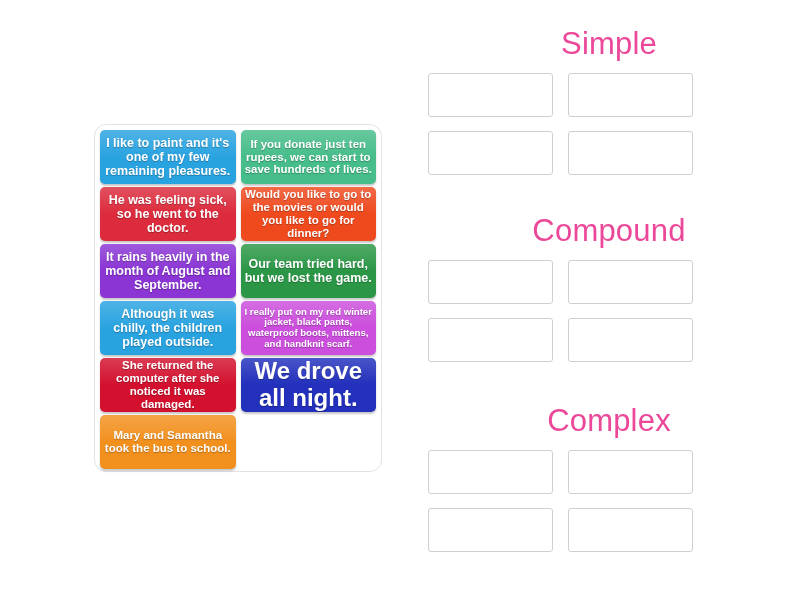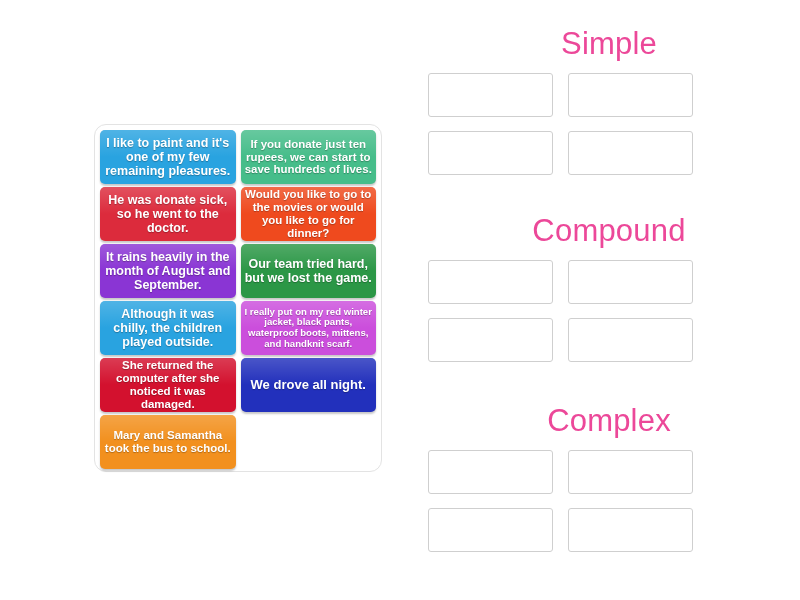--- a/index.html
+++ b/index.html
@@ -63,21 +63,21 @@
     height: 50%;
     background: linear-gradient(to bottom, rgba(255,255,255,0.18), rgba(255,255,255,0));
     pointer-events: none;
     border-radius: 5px 5px 0 0;
   }
   .tile span { position: relative; z-index: 1; display: block; }
 
   .fs-13 { font-size: 12.5px; }
   .fs-12 { font-size: 11.5px; text-align: center; }
   .fs-10 { font-size: 9.6px; }
-  .fs-20 { font-size: 13px; }
+  .fs-20 { font-size: 24px; }
 
   
   #groups-panel {
     position: absolute;
     left: 410px;
     top: 0;
     width: 390px;
     height: 600px;
   }
   .group {
@@ -119,21 +119,21 @@
 
 <div id="tile-tray">
   <div id="tile-grid">
       <div class="tile fs-13" style="background: rgb(41, 163, 224);">
         <span>I like to paint and it's one of my few remaining pleasures.</span>
       </div>
       <div class="tile fs-12" style="background: rgb(70, 189, 138);">
         <span>If you donate just ten rupees, we can start to save hundreds of lives.</span>
       </div>
       <div class="tile fs-13" style="background: rgb(220, 43, 60);">
-        <span>He was donate sick, so he went to the doctor.</span>
+        <span>He was feeling sick, so he went to the doctor.</span>
       </div>
       <div class="tile fs-12" style="background: rgb(239, 74, 30);">
         <span>Would you like to go to the movies or would you like to go for dinner?</span>
       </div>
       <div class="tile fs-13" style="background: rgb(138, 53, 212);">
         <span>It rains heavily in the month of August and September.</span>
       </div>
       <div class="tile fs-13" style="background: rgb(43, 151, 70);">
         <span>Our team tried hard, but we lost the game.</span>
       </div>

